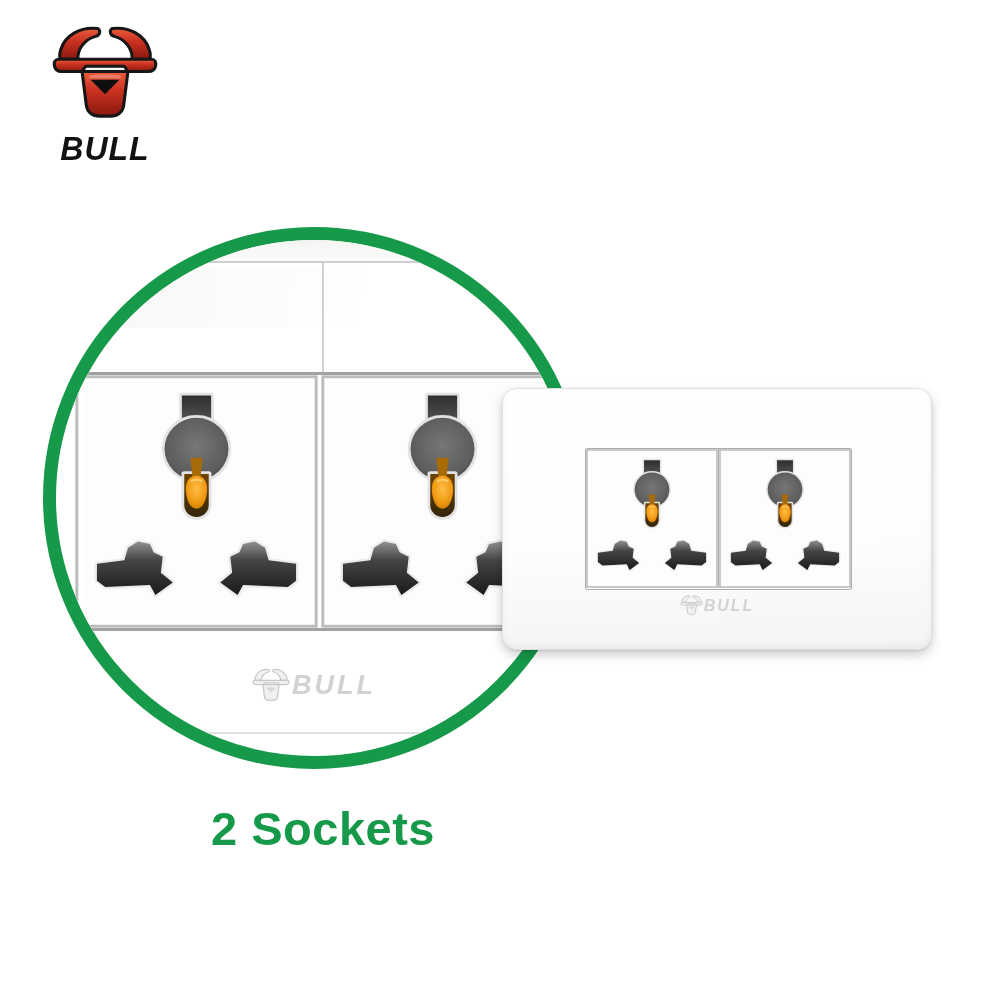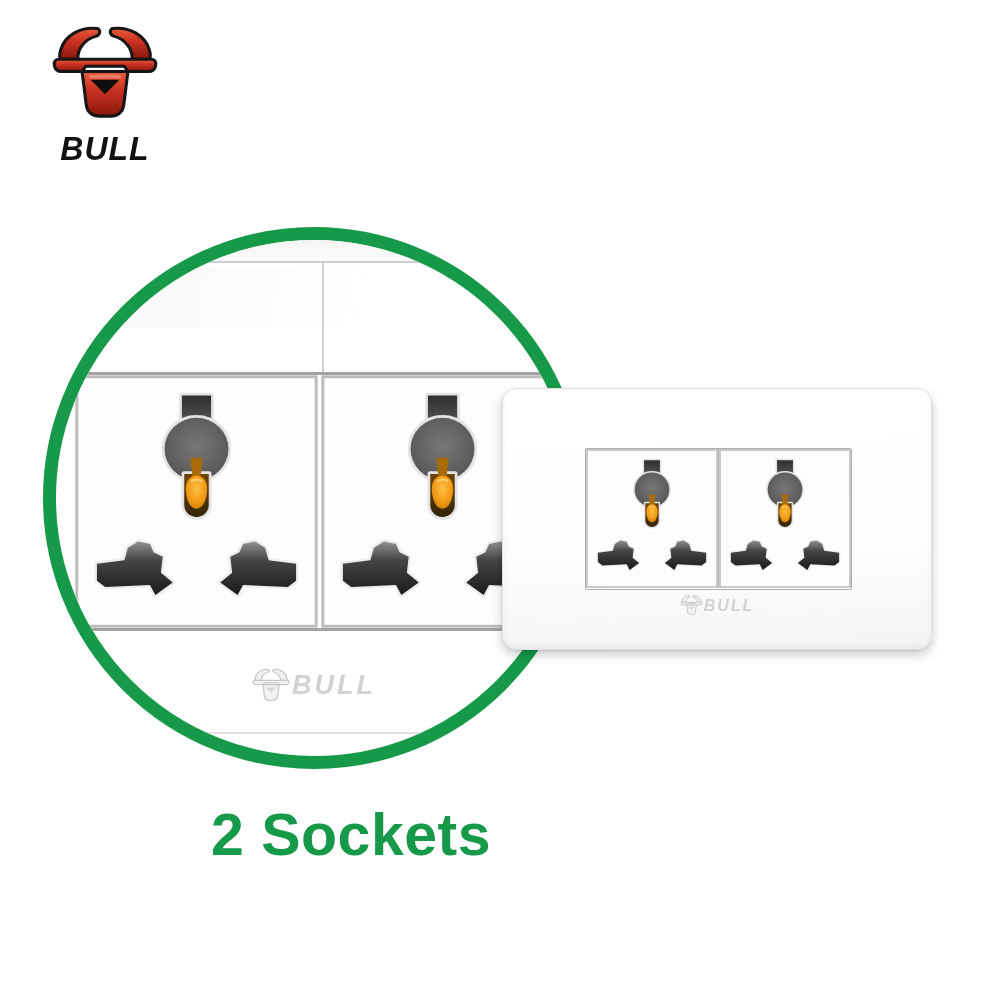--- a/index.html
+++ b/index.html
@@ -61,21 +61,21 @@
     box-shadow:0 1px 1px rgba(255,255,255,0.9);
   }
   .plate-recess .module{width:132px;height:139px;display:block;}
   .plate-recess .module + .module{border-left:1.5px solid #b2b2b2;}
   .plate-watermark{position:absolute;left:0;right:0;top:206px;}
   .plate-watermark .wm-icon{width:23px;height:21px;}
   .plate-watermark .wm-text{font-size:16px;letter-spacing:2px;margin-left:1px;}
   
   .caption-text{
     position:absolute;left:211px;top:801px;z-index:2;
-    font-size:59px;font-weight:bold;color:var(--accent-green);
+    font-size:47px;font-weight:bold;color:var(--accent-green);
     letter-spacing:0.5px;
   }
 </style>
 </head>
 <body>
 
 <svg style="position:absolute;width:0;height:0" aria-hidden="true">
   <defs>
     <linearGradient id="gRed" x1="0" y1="0" x2="0" y2="1">
       <stop offset="0" stop-color="#ea5d3c"></stop>

